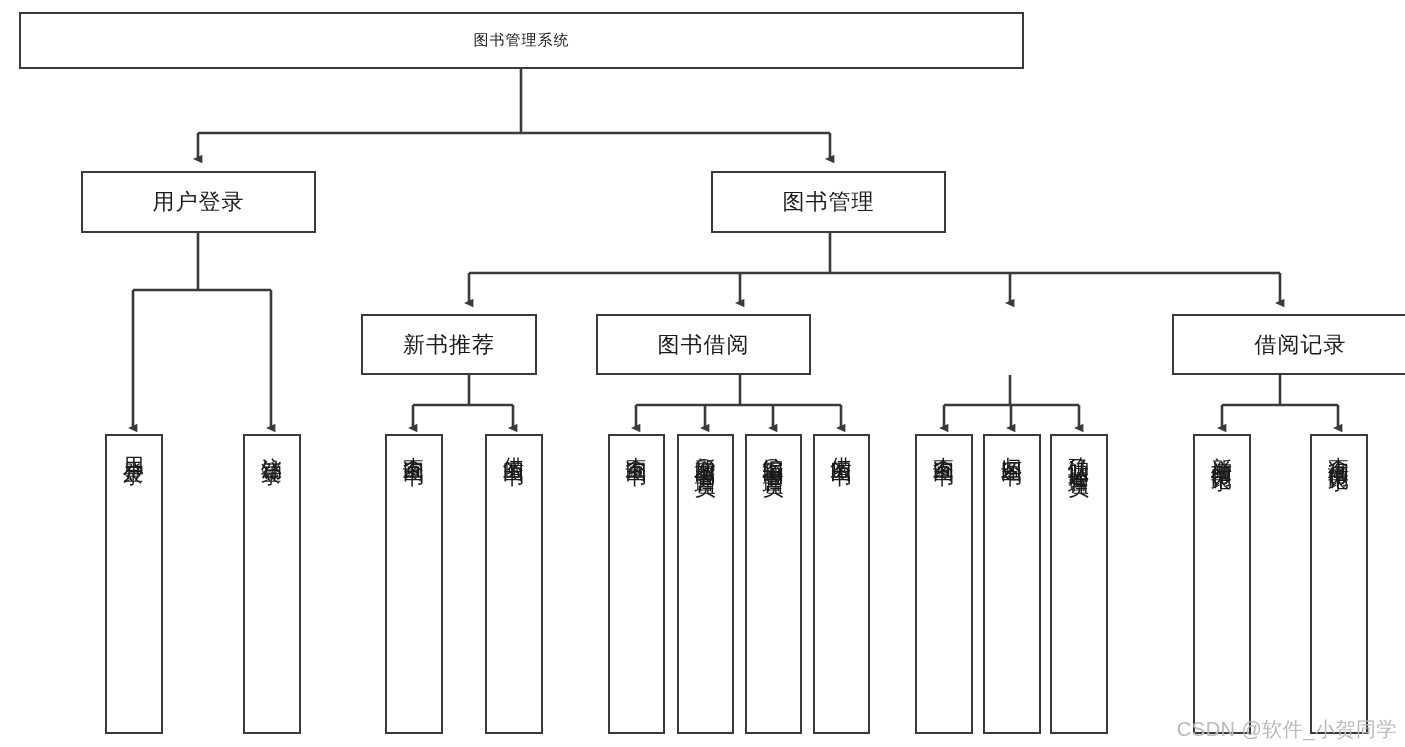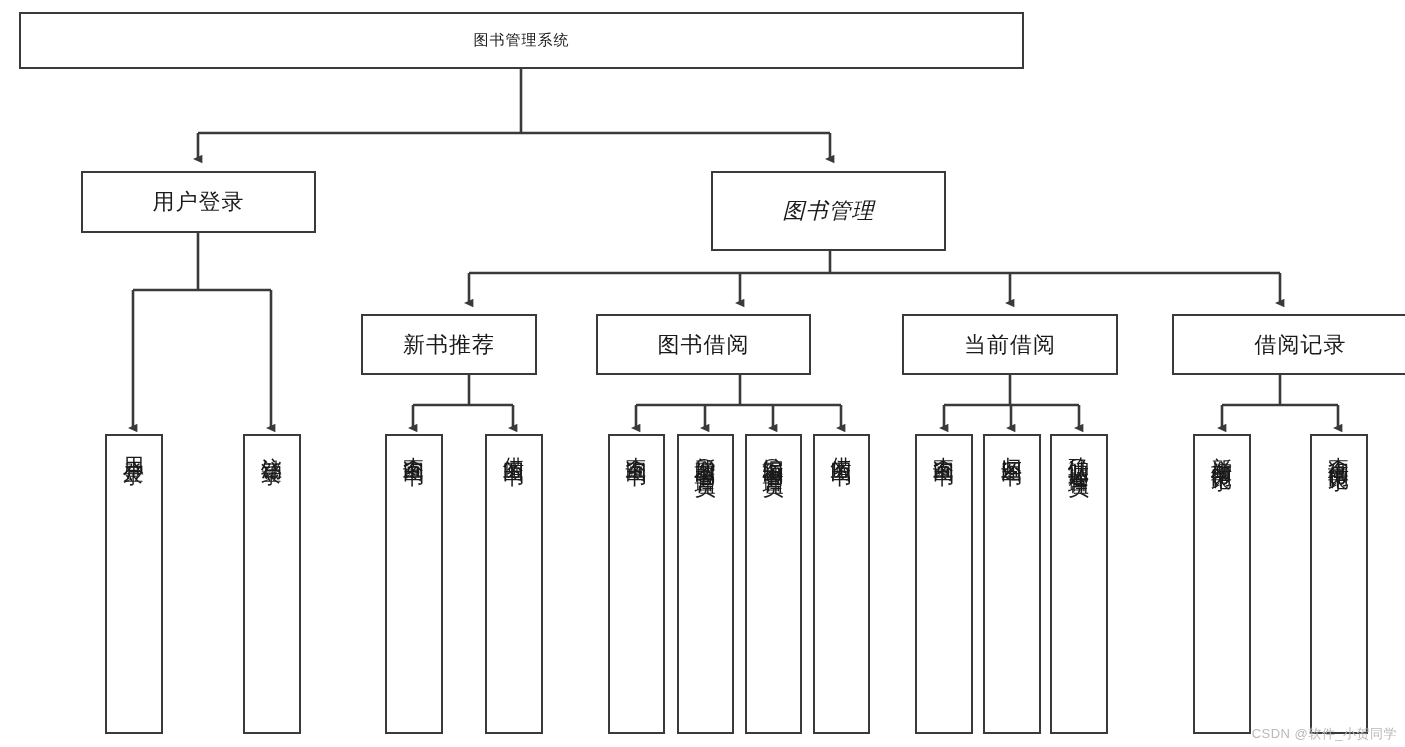--- a/index.html
+++ b/index.html
@@ -39,21 +39,21 @@
     text-orientation:upright;
     letter-spacing:3px;
     line-height:1;
     white-space:nowrap;
     display:block;
   }
   .watermark{
     position:absolute;
     right:8px;
     bottom:4px;
-    font-size:13px;
+    font-size:20px;
     color:#b9b9b9;
     letter-spacing:0.5px;
     white-space:nowrap;
     pointer-events:none;
   }
 </style>
 </head>
 <body>
 
 <div id="diagram-root">
@@ -108,32 +108,29 @@
     </g>
   </svg>
 
   <div class="node-box root-node" style="left:19px;top:12px;width:1005px;height:57px;">
     <span>图书管理系统</span>
   </div>
 
   <div class="node-box h-node" style="left:81px;top:171px;width:235px;height:62px;">
     <span>用户登录</span>
   </div>
-  <div class="node-box h-node" style="left:711px;top:171px;width:235px;height:80px;font-style:italic;">
+  <div class="node-box h-node" style="left:711px;top:171px;width:235px;height:62px;">
     <span>图书管理</span>
   </div>
 
   <div class="node-box h-node" style="left:361px;top:314px;width:176px;height:61px;">
     <span>新书推荐</span>
   </div>
   <div class="node-box h-node" style="left:596px;top:314px;width:215px;height:61px;">
     <span>图书借阅</span>
-  </div>
-  <div class="node-box h-node" style="left:902px;top:314px;width:216px;height:61px;">
-    <span>当前借阅</span>
   </div>
   <div class="node-box h-node" style="left:1172px;top:314px;width:257px;height:61px;">
     <span>借阅记录</span>
   </div>
 
   <div class="node-box leaf-node" style="left:105px;top:434px;width:58px;height:300px;">
     <span class="vtext">用户登录</span>
   </div>
   <div class="node-box leaf-node" style="left:243px;top:434px;width:58px;height:300px;">
     <span class="vtext">注销登录</span>

